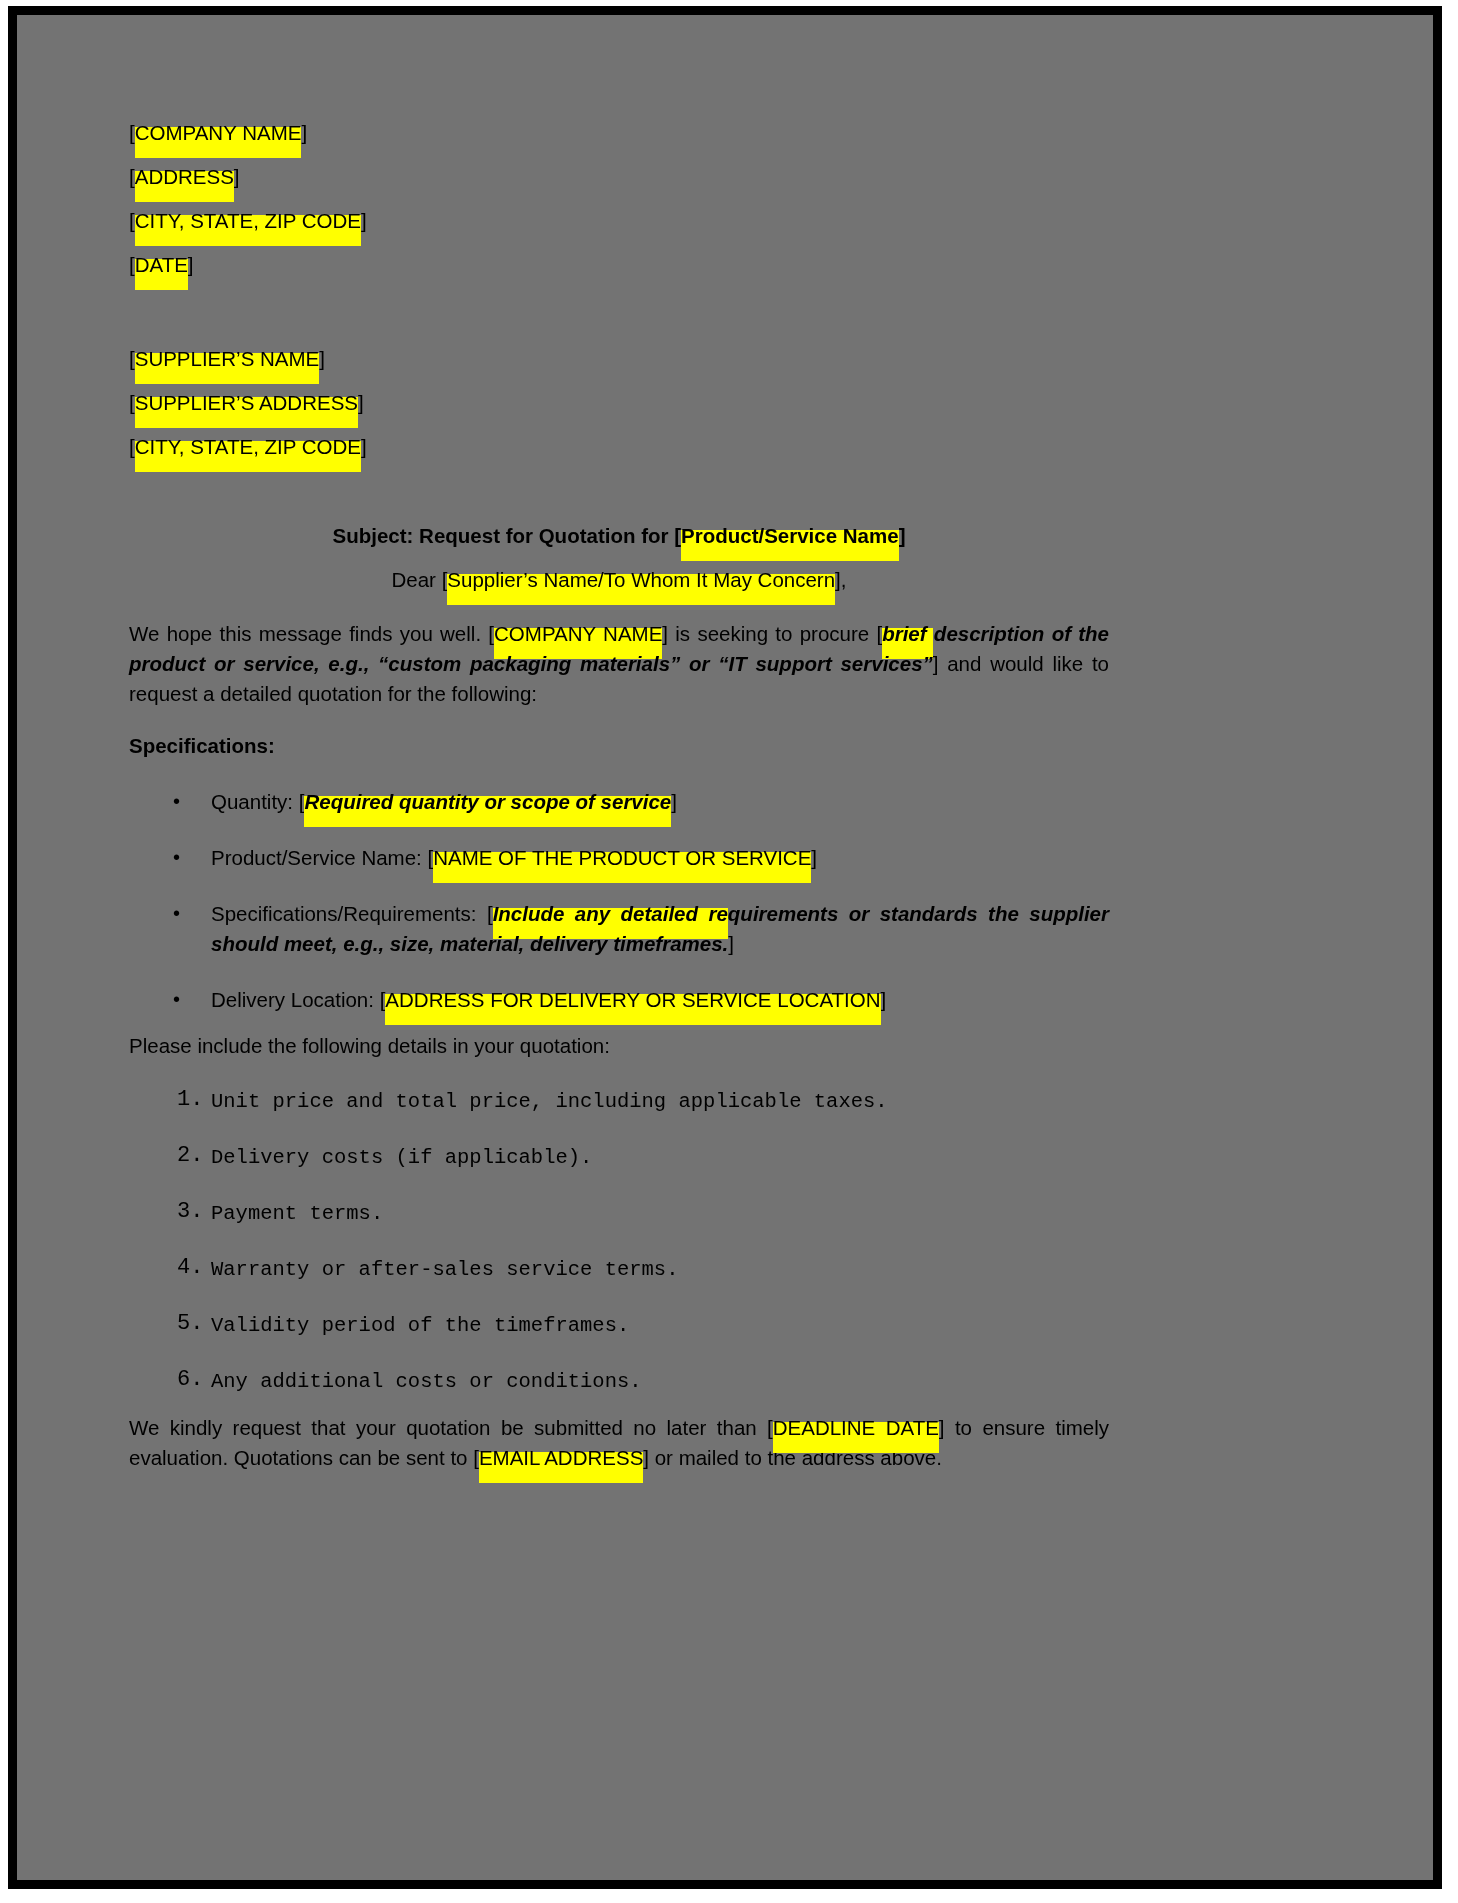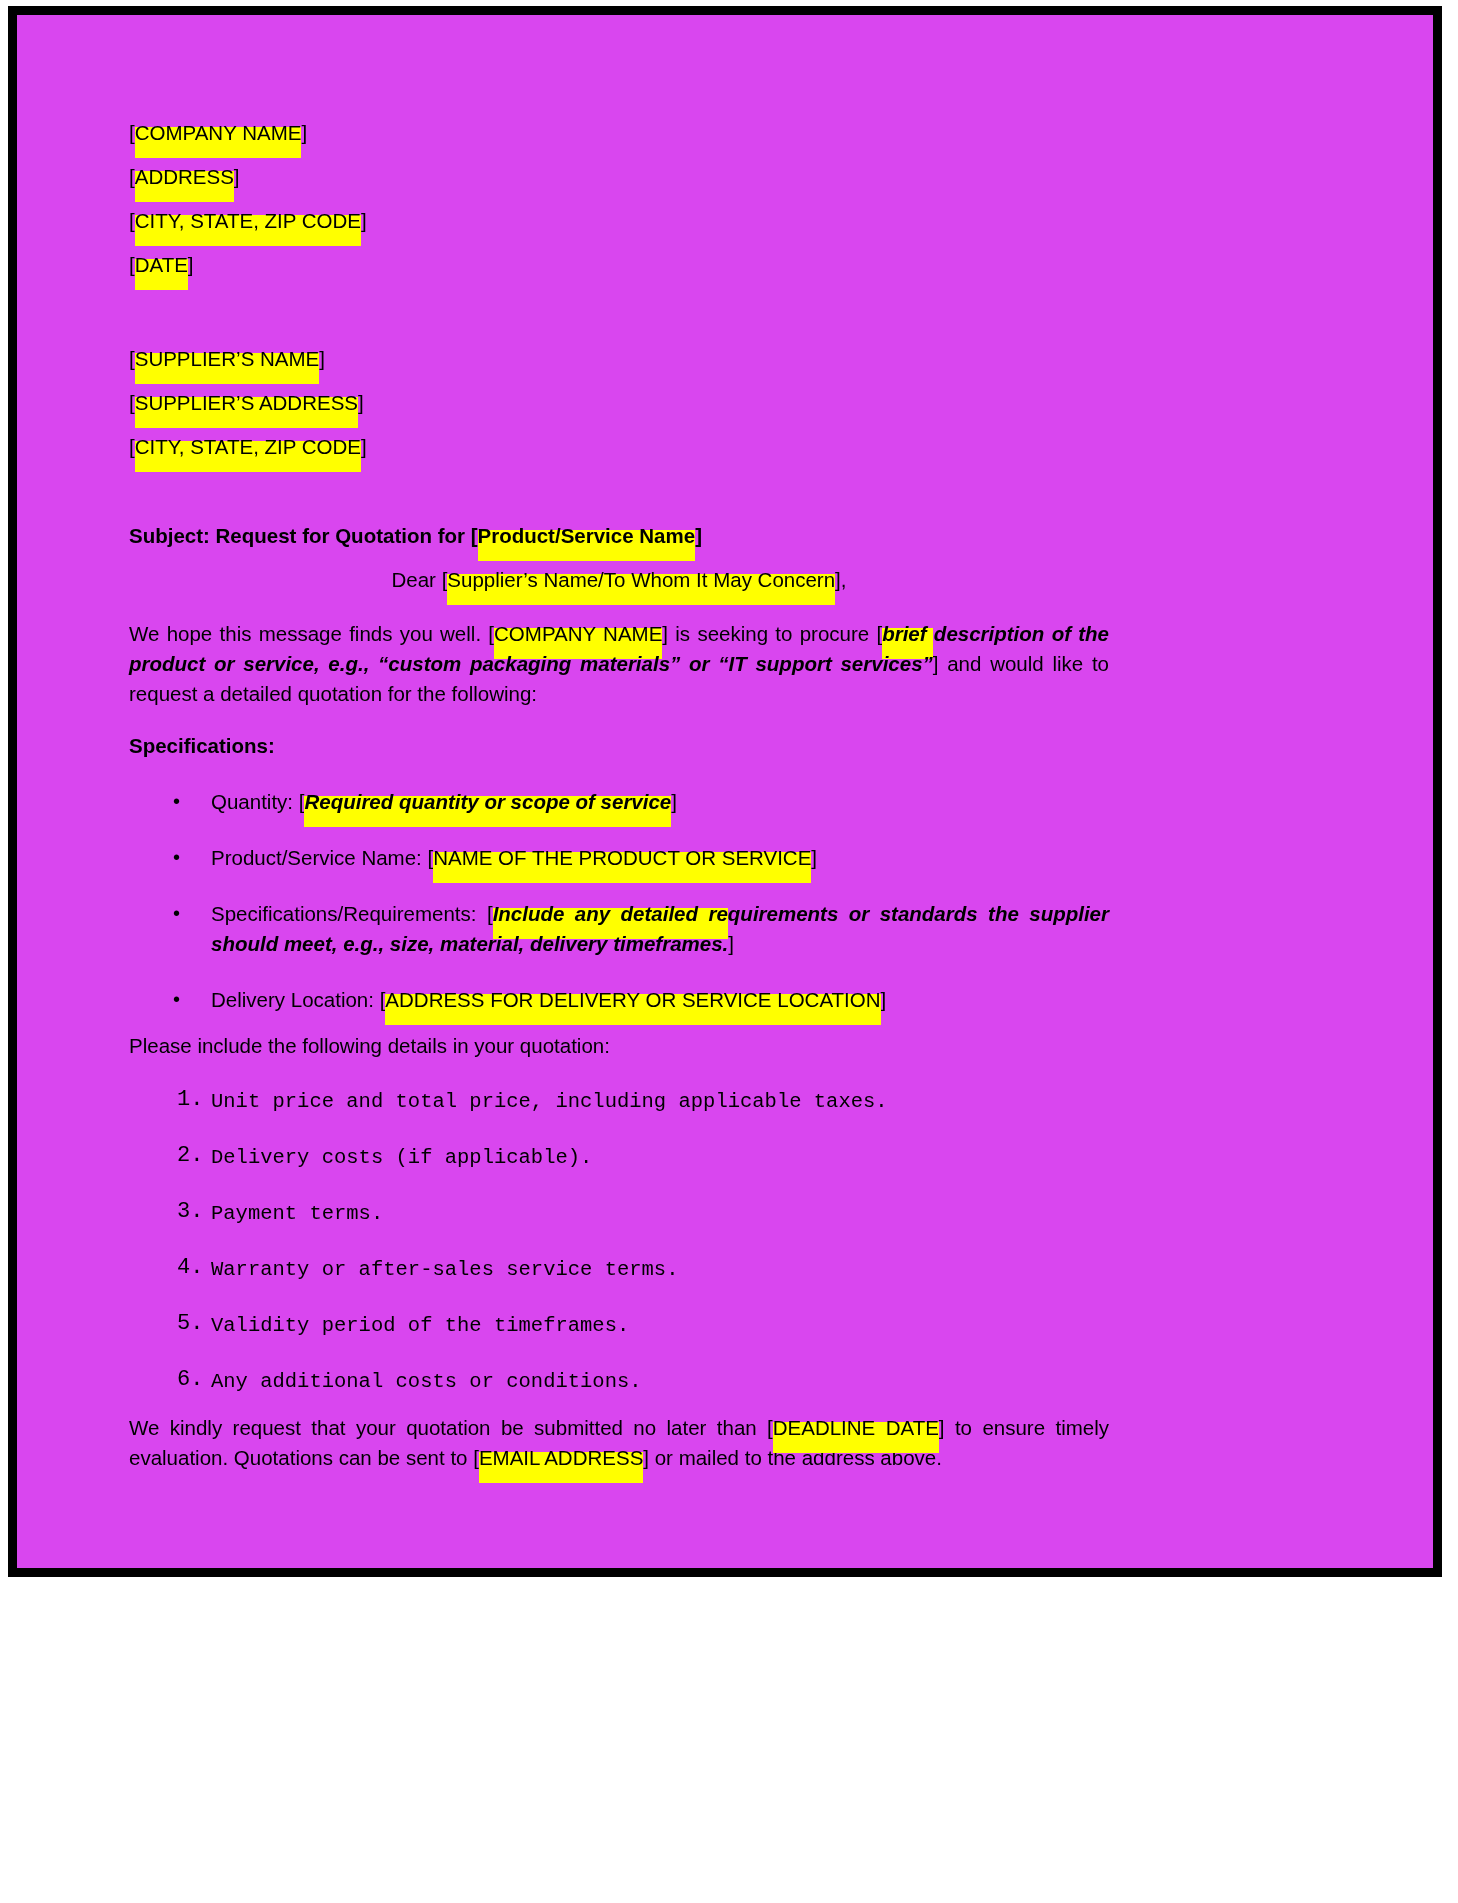--- a/index.html
+++ b/index.html
@@ -6,24 +6,24 @@
   body{
     width:1458px;height:1903px;
     font-family:"Liberation Sans", sans-serif;
     color:#000000;
     position:relative;
     overflow:hidden;
   }
   .page-frame{
     position:absolute;
     left:8px;top:6px;
-    width:1434px;height:1571px;
+    width:1434px;height:1883px;
     border:9px solid #000000;
     box-sizing:border-box;
-    background:#d946ef;
+    background:#737373;
   }
   .doc{
     position:absolute;
     left:112px;
     top:0;
     width:980px;
   }
   
   .hl{
     position:relative;
@@ -47,20 +47,21 @@
     white-space:nowrap;
   }
   .gap-block{height:50px;}
   .small-gap{height:30px;}
 
   .subject{
     font-size:20.5px;
     font-weight:bold;
     line-height:42px;
     margin-top:16px;
+    text-align:center;
   }
   .salutation{
     font-size:20.5px;
     line-height:46px;
     text-align:center;
   }
   .para{
     font-size:20.5px;
     line-height:30px;
     text-align:justify;

